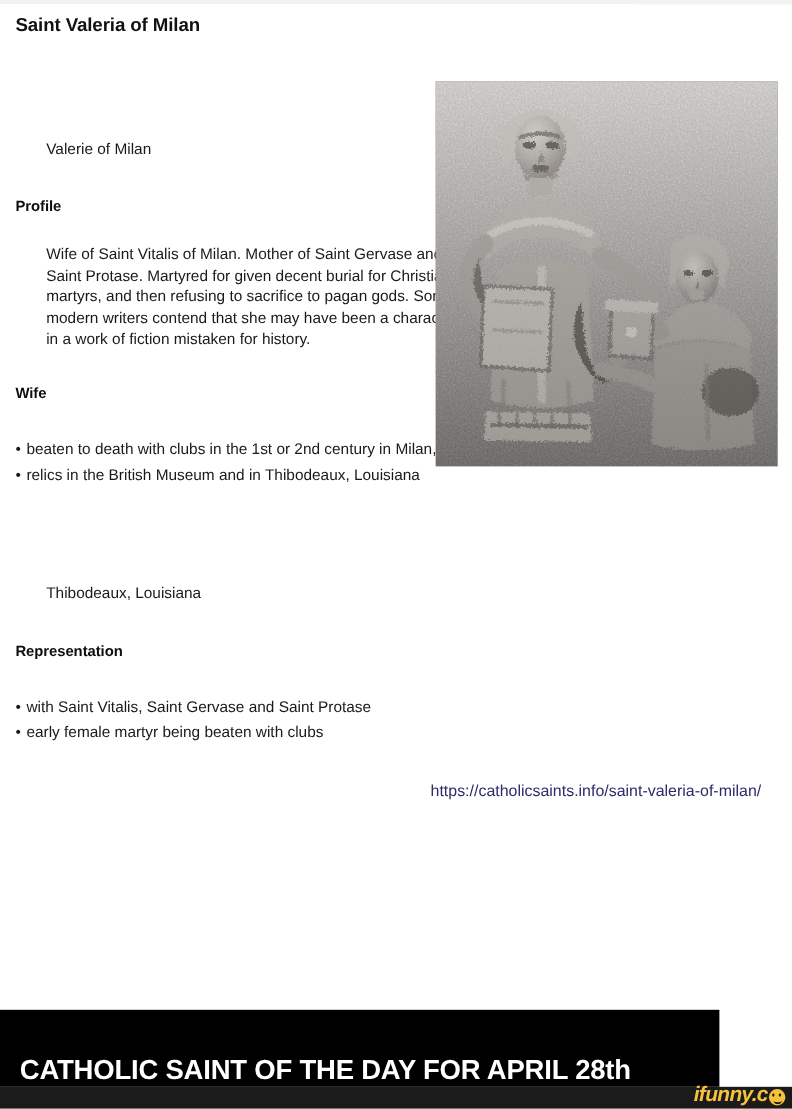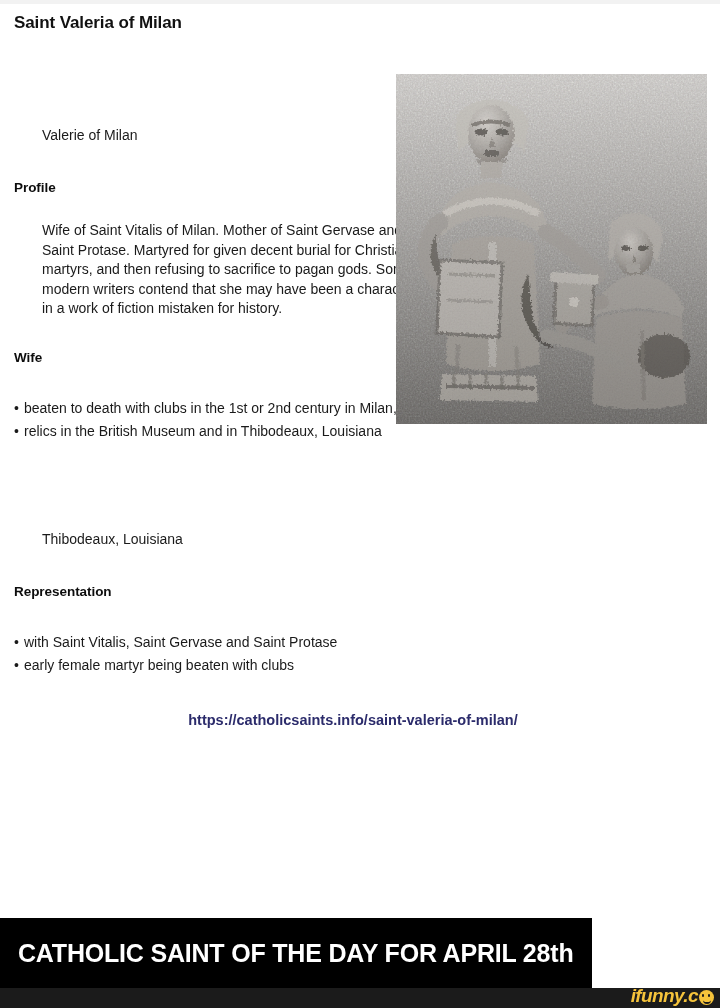--- a/index.html
+++ b/index.html
@@ -102,42 +102,41 @@
     position: absolute;
     left: 396px;
     top: 70px;
     width: 311px;
     height: 350px;
     overflow: hidden;
     background: #9a9691;
   }
   .relief-image svg { display: block; }
   .url-row {
-    text-align: center;
+    text-align: right;
     width: 692px;
     margin-left: -14px;
     padding-left: 14px;
     box-sizing: border-box;
-    font-weight: bold;
   }
   .url-link {
     font-size: 14.5px;
     color: #2b2b6b;
     text-decoration: none;
     letter-spacing: 0px;
   }
   .banner {
     position: absolute;
     left: 0;
     top: 918px;
-    width: 592px;
+    width: 654px;
     height: 70px;
     background: #000000;
     display: flex;
-    align-items: center;
+    align-items: flex-end;
   }
   .banner-text {
     color: #ffffff;
     font-size: 25px;
     font-weight: bold;
     letter-spacing: -0.2px;
     margin-left: 18px;
     white-space: nowrap;
   }
   .footer-strip {

